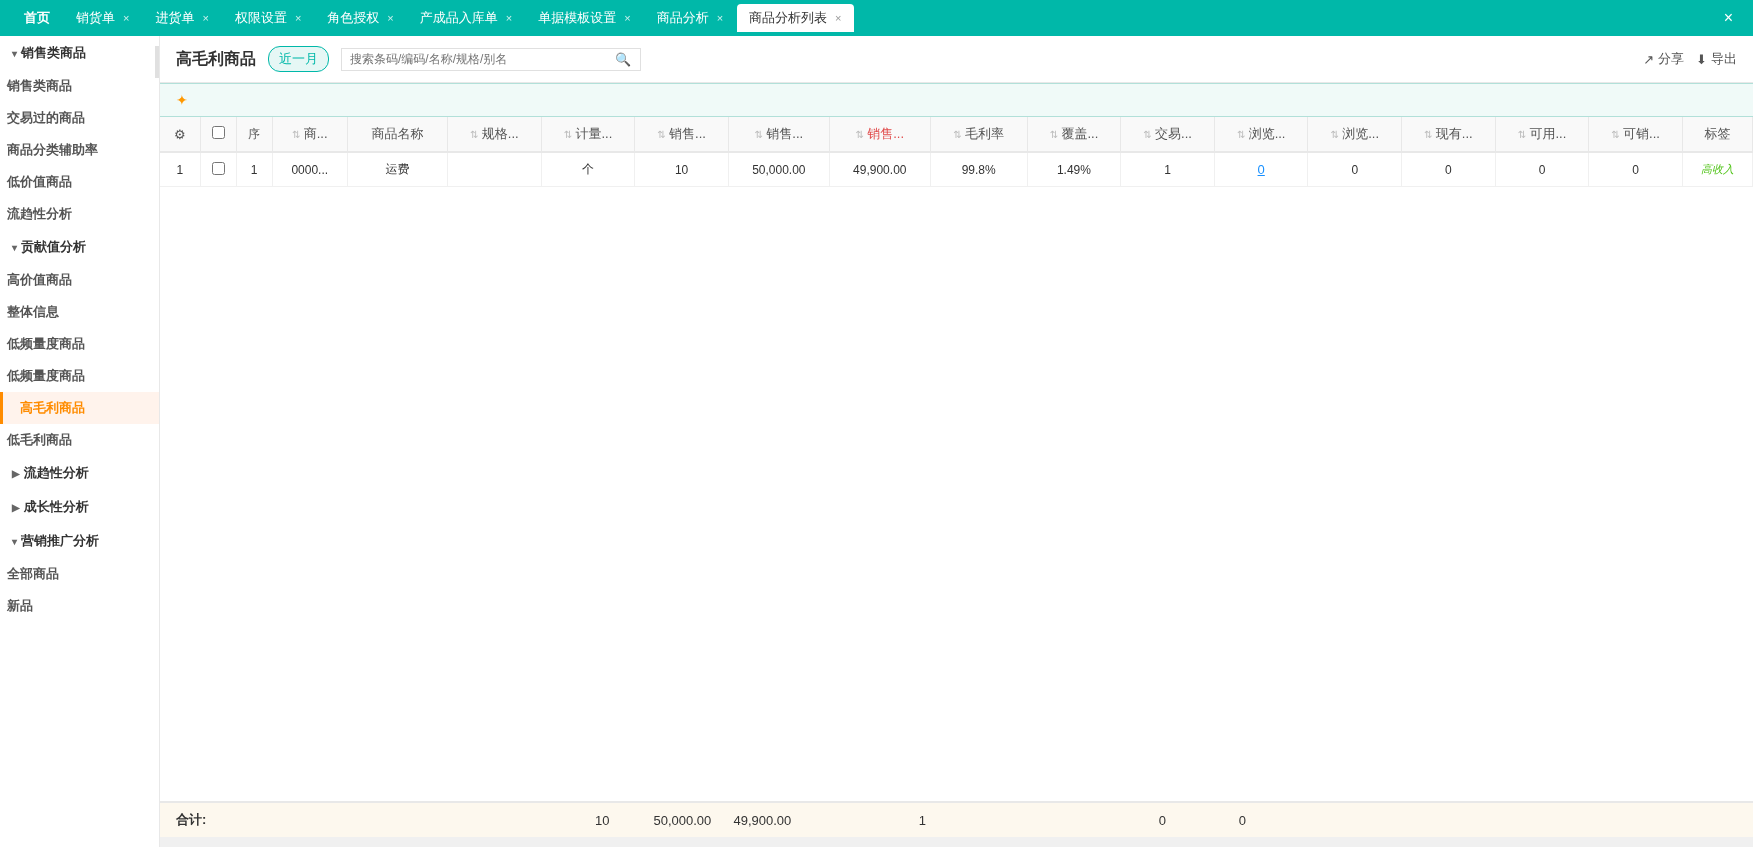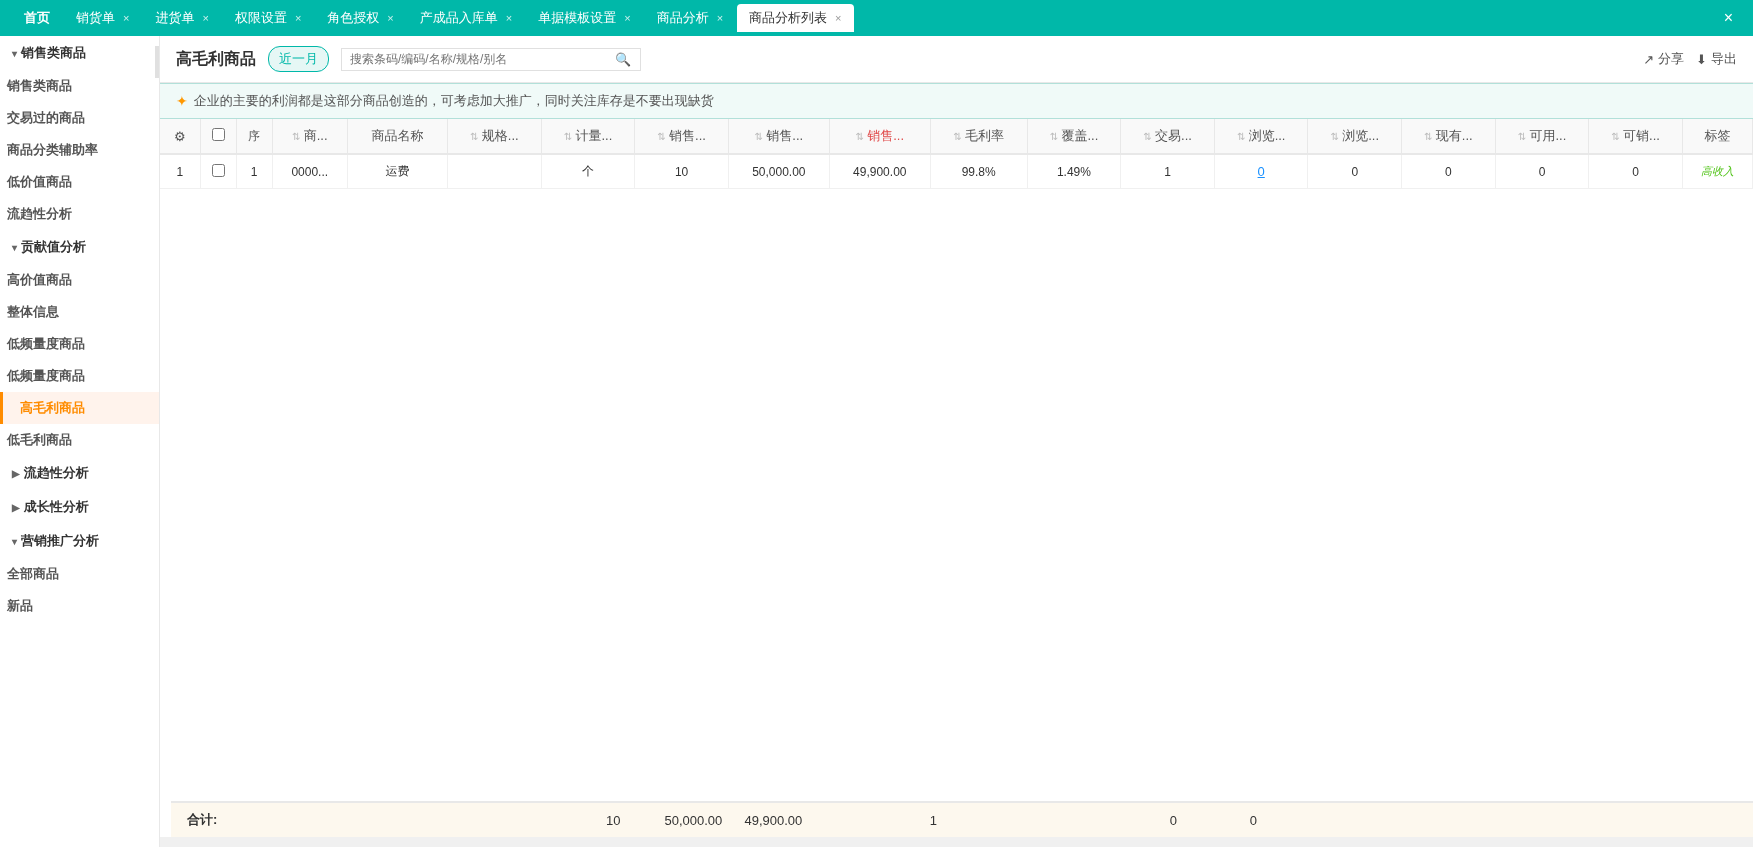--- a/index.html
+++ b/index.html
@@ -237,21 +237,20 @@
     
     .footer-bar {
       display: flex;
       align-items: center;
       background: #fdf8ee;
       border-top: 2px solid #e8e8e8;
       padding: 8px 16px;
       font-size: 12px;
       color: #333;
       flex-shrink: 0;
-      margin-left: 11px;
     }
     .footer-bar .total-label {
       font-weight: bold;
       margin-right: 16px;
     }
     .footer-cells {
       display: flex;
       flex: 1;
     }
     .footer-cell {
@@ -404,21 +403,20 @@
         </div>
         <div class="action-btn">
           <span>⬇</span>
           <span>导出</span>
         </div>
       </div>
     </div>
 
     <div class="info-bar">
       <span class="tip-icon">✦</span>
-      <span>企业的主要的利润都是这部分商品创造的，可考虑加大推广，同时关注库存是不要出现缺货</span>
     </div>
 
     <div class="table-wrapper">
       <table>
         <thead>
           <tr>
             <th style="width:40px;">
               <span>⚙</span>
             </th>
             <th style="width:36px;">

